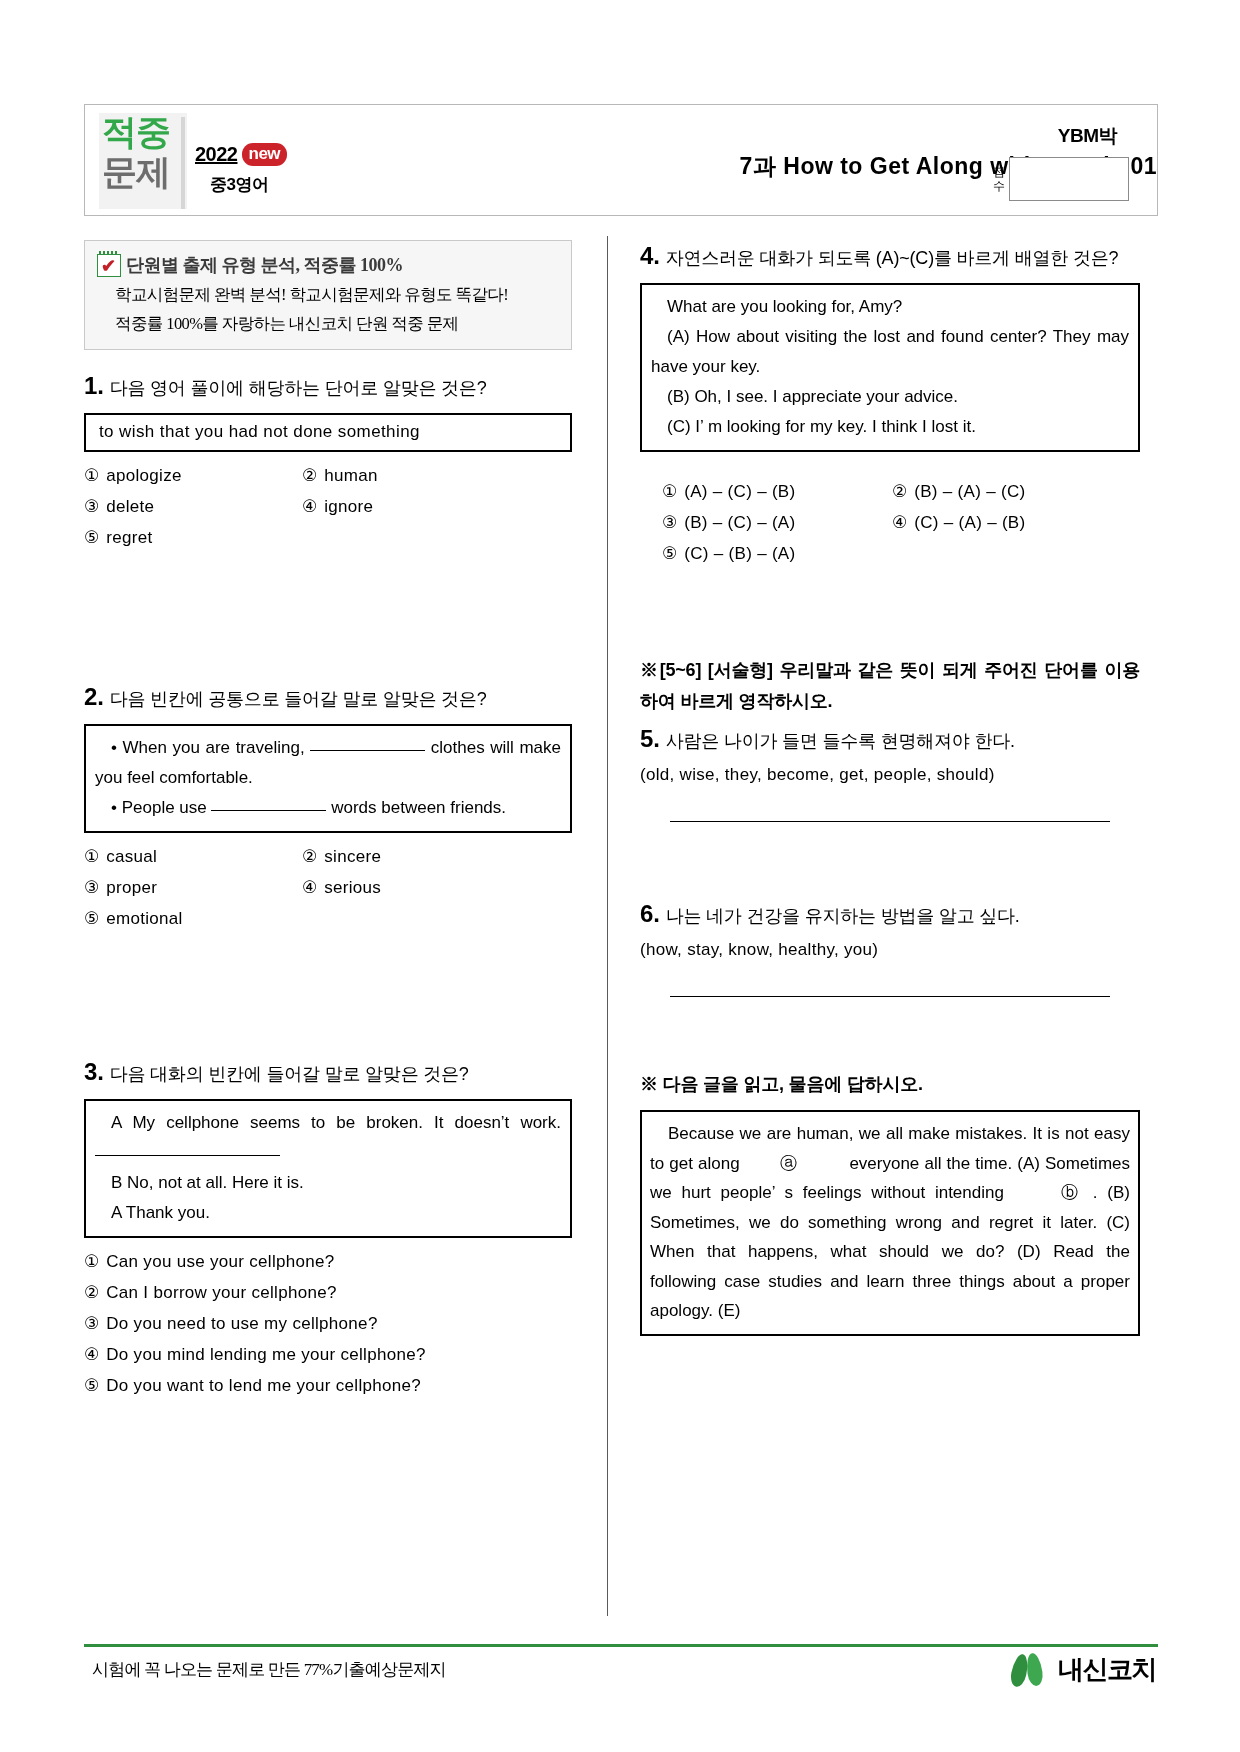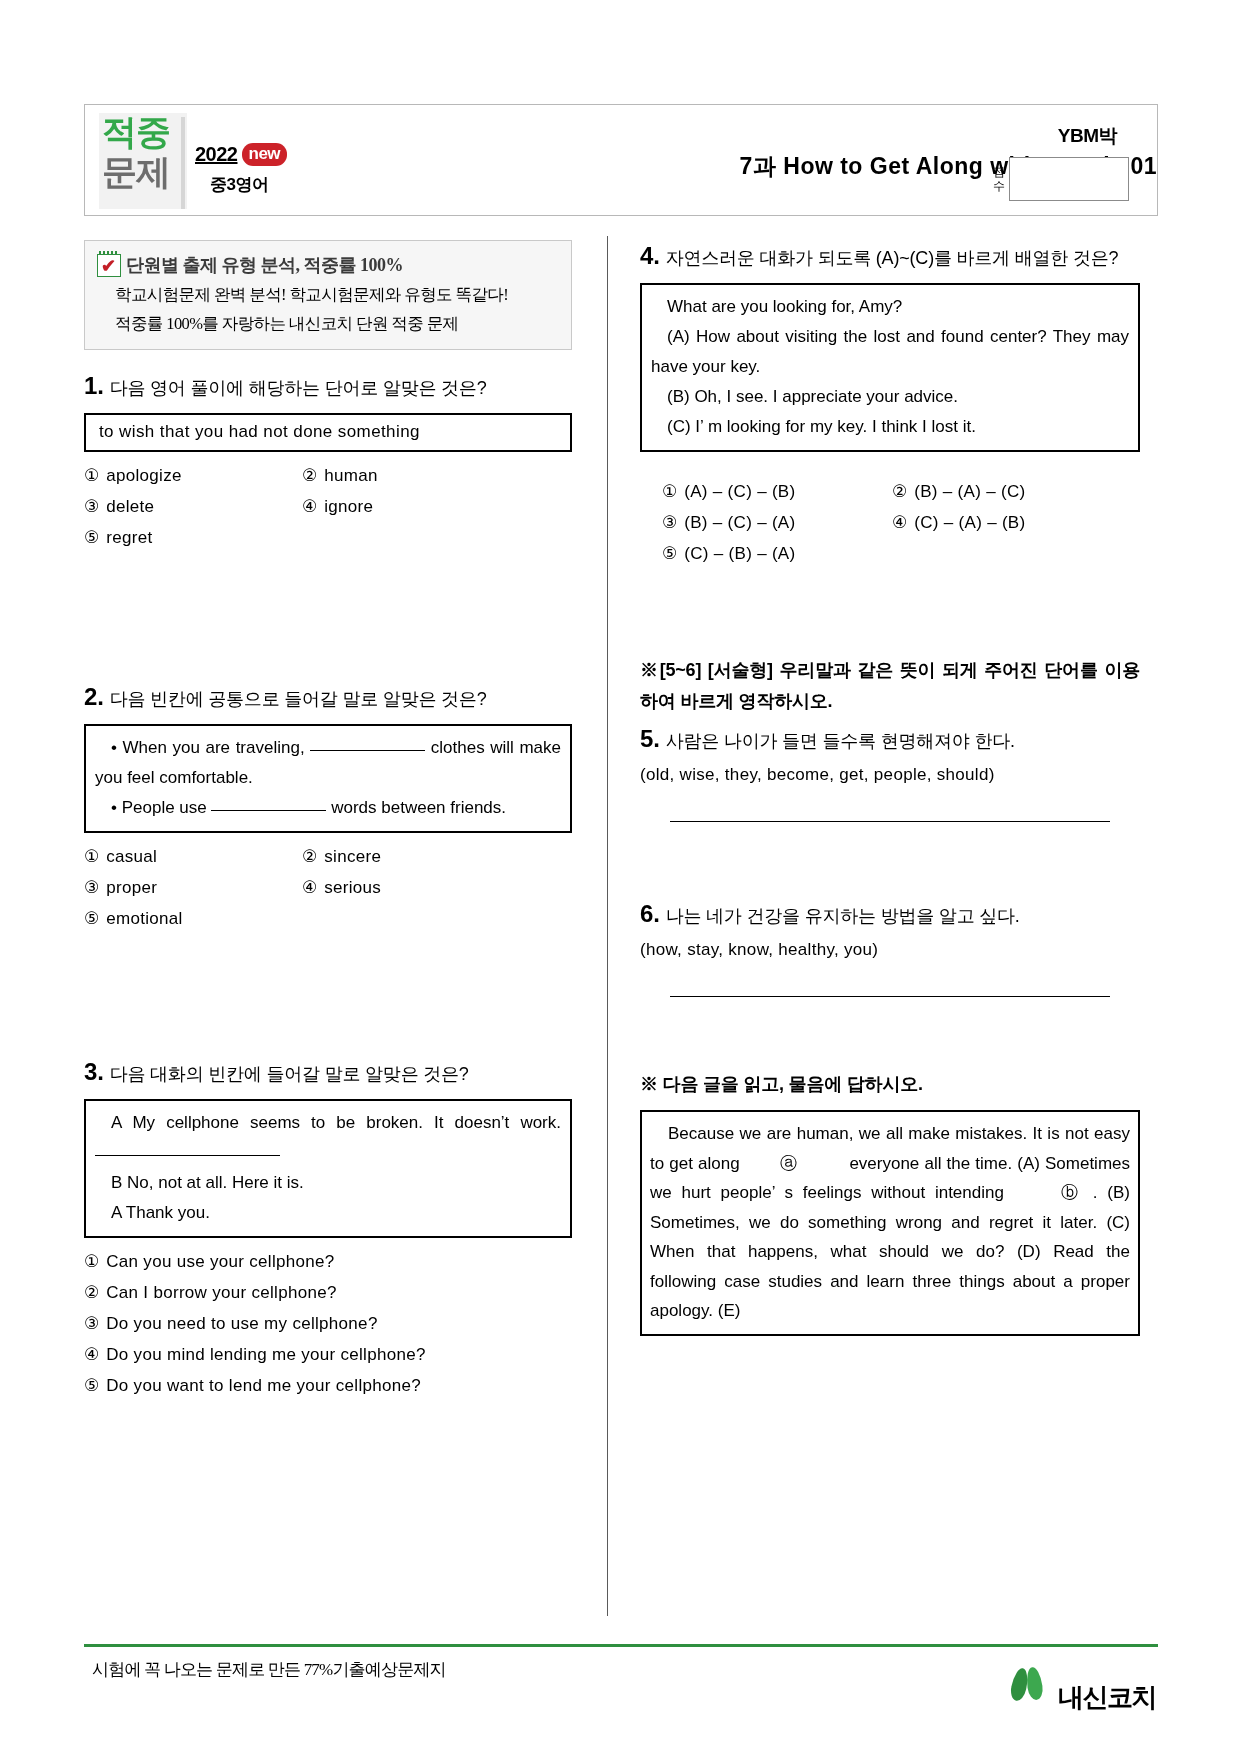--- a/index.html
+++ b/index.html
@@ -357,21 +357,20 @@
     height: 33px;
     border-radius: 50% 50% 50% 50% / 60% 60% 40% 40%;
   }
   .leaf-mark span.l1 { left: 0;   top: 1px; transform: rotate(12deg); background:#2f8f3f; }
   .leaf-mark span.l2 { left: 15px; top: 0px; transform: rotate(-8deg); background:#3da84f; }
   .footer-brand {
     font-family: "Liberation Serif", serif;
     font-size: 26px;
     font-weight: bold;
     letter-spacing: -1.5px;
-    margin-top: 28px;
   }
 </style>
 </head>
 <body>
 
 <div class="page">
 
   <div class="header-box">
     <div class="logo-block">
       <div class="logo-line1">적중</div>

